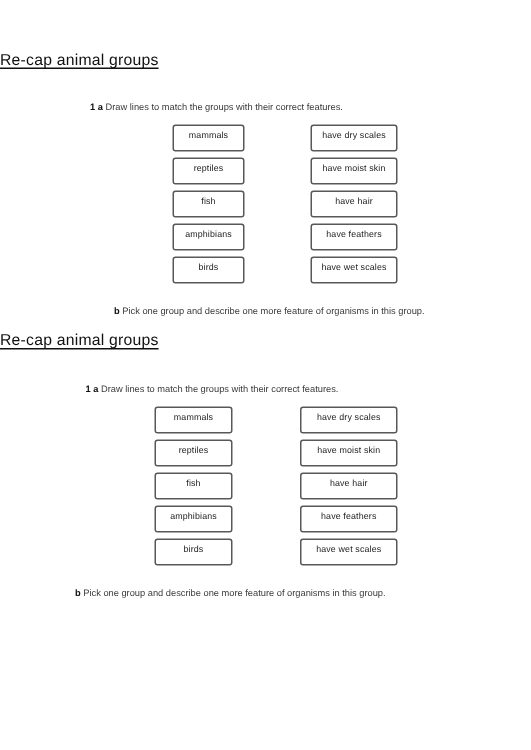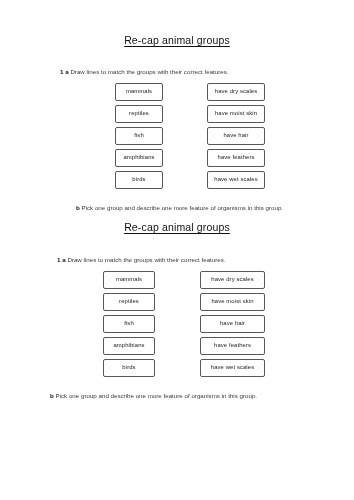--- a/index.html
+++ b/index.html
@@ -27,21 +27,20 @@
   
   .worksheet {
     position: absolute;
     left: 0;
     width: 354px;
   }
   .worksheet.first  { top: 34px; }
   .worksheet.second { top: 221px; }
 
   .ws-title {
-    text-align: center;
     font-size: 10.5px;
     font-weight: 400;
     letter-spacing: 0.15px;
     color: #111111;
     text-decoration: underline;
     text-underline-offset: 2px;
     margin: 0;
     padding: 0;
     line-height: 13px;
   }

